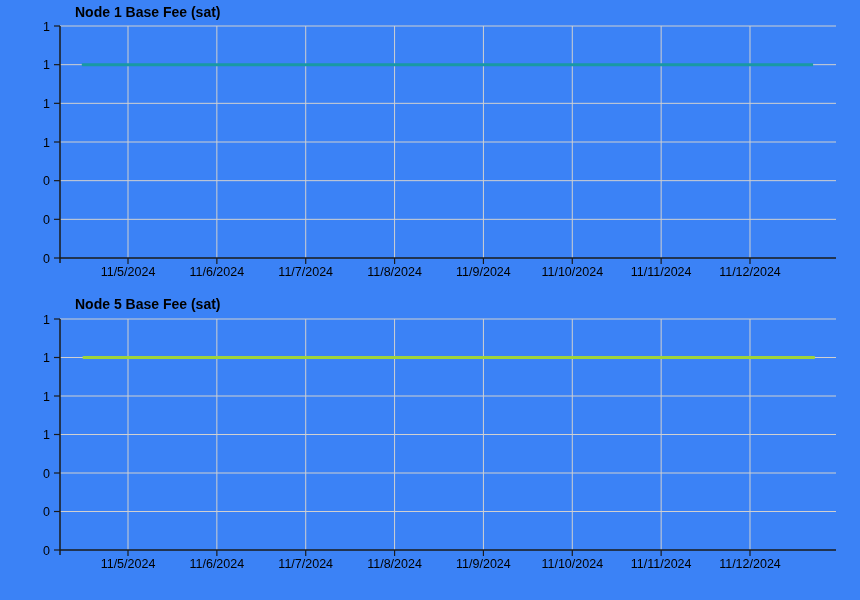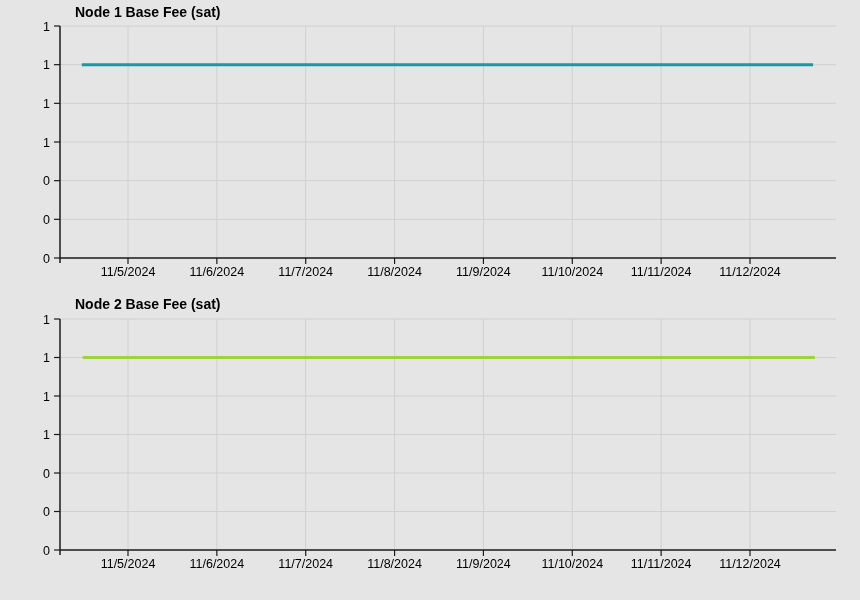--- a/index.html
+++ b/index.html
@@ -5,21 +5,21 @@
   html, body {
     margin: 0;
     padding: 0;
     background: #ffffff;
     font-family: "Liberation Sans", sans-serif;
   }
   .canvas {
     position: relative;
     width: 860px;
     height: 600px;
-    background: #e5e5e5;
+    background: #3b82f6;
     overflow: hidden;
   }
   .chart-title {
     position: absolute;
     left: 75px;
     font-size: 14px;
     font-weight: bold;
     color: #000000;
     white-space: nowrap;
   }
@@ -27,21 +27,21 @@
     position: absolute;
     left: 0;
     top: 0;
   }
 </style>
 </head>
 <body>
 
 <div class="canvas">
   <div class="chart-title" style="top:4px">Node 1 Base Fee (sat)</div>
-  <div class="chart-title" style="top:296px">Node 2 Base Fee (sat)</div>
+  <div class="chart-title" style="top:296px">Node 5 Base Fee (sat)</div>
   <svg class="plot" id="plot-svg" width="860" height="600">
       <g>
         <g>
           <line x1="60" y1="26" x2="836" y2="26" stroke="#d0d0d0" stroke-width="1"></line>
           <line x1="60" y1="64.66666666666666" x2="836" y2="64.66666666666666" stroke="#d0d0d0" stroke-width="1"></line>
           <line x1="60" y1="103.33333333333331" x2="836" y2="103.33333333333331" stroke="#d0d0d0" stroke-width="1"></line>
           <line x1="60" y1="142" x2="836" y2="142" stroke="#d0d0d0" stroke-width="1"></line>
           <line x1="60" y1="180.66666666666666" x2="836" y2="180.66666666666666" stroke="#d0d0d0" stroke-width="1"></line>
           <line x1="60" y1="219.33333333333331" x2="836" y2="219.33333333333331" stroke="#d0d0d0" stroke-width="1"></line>
         </g>

